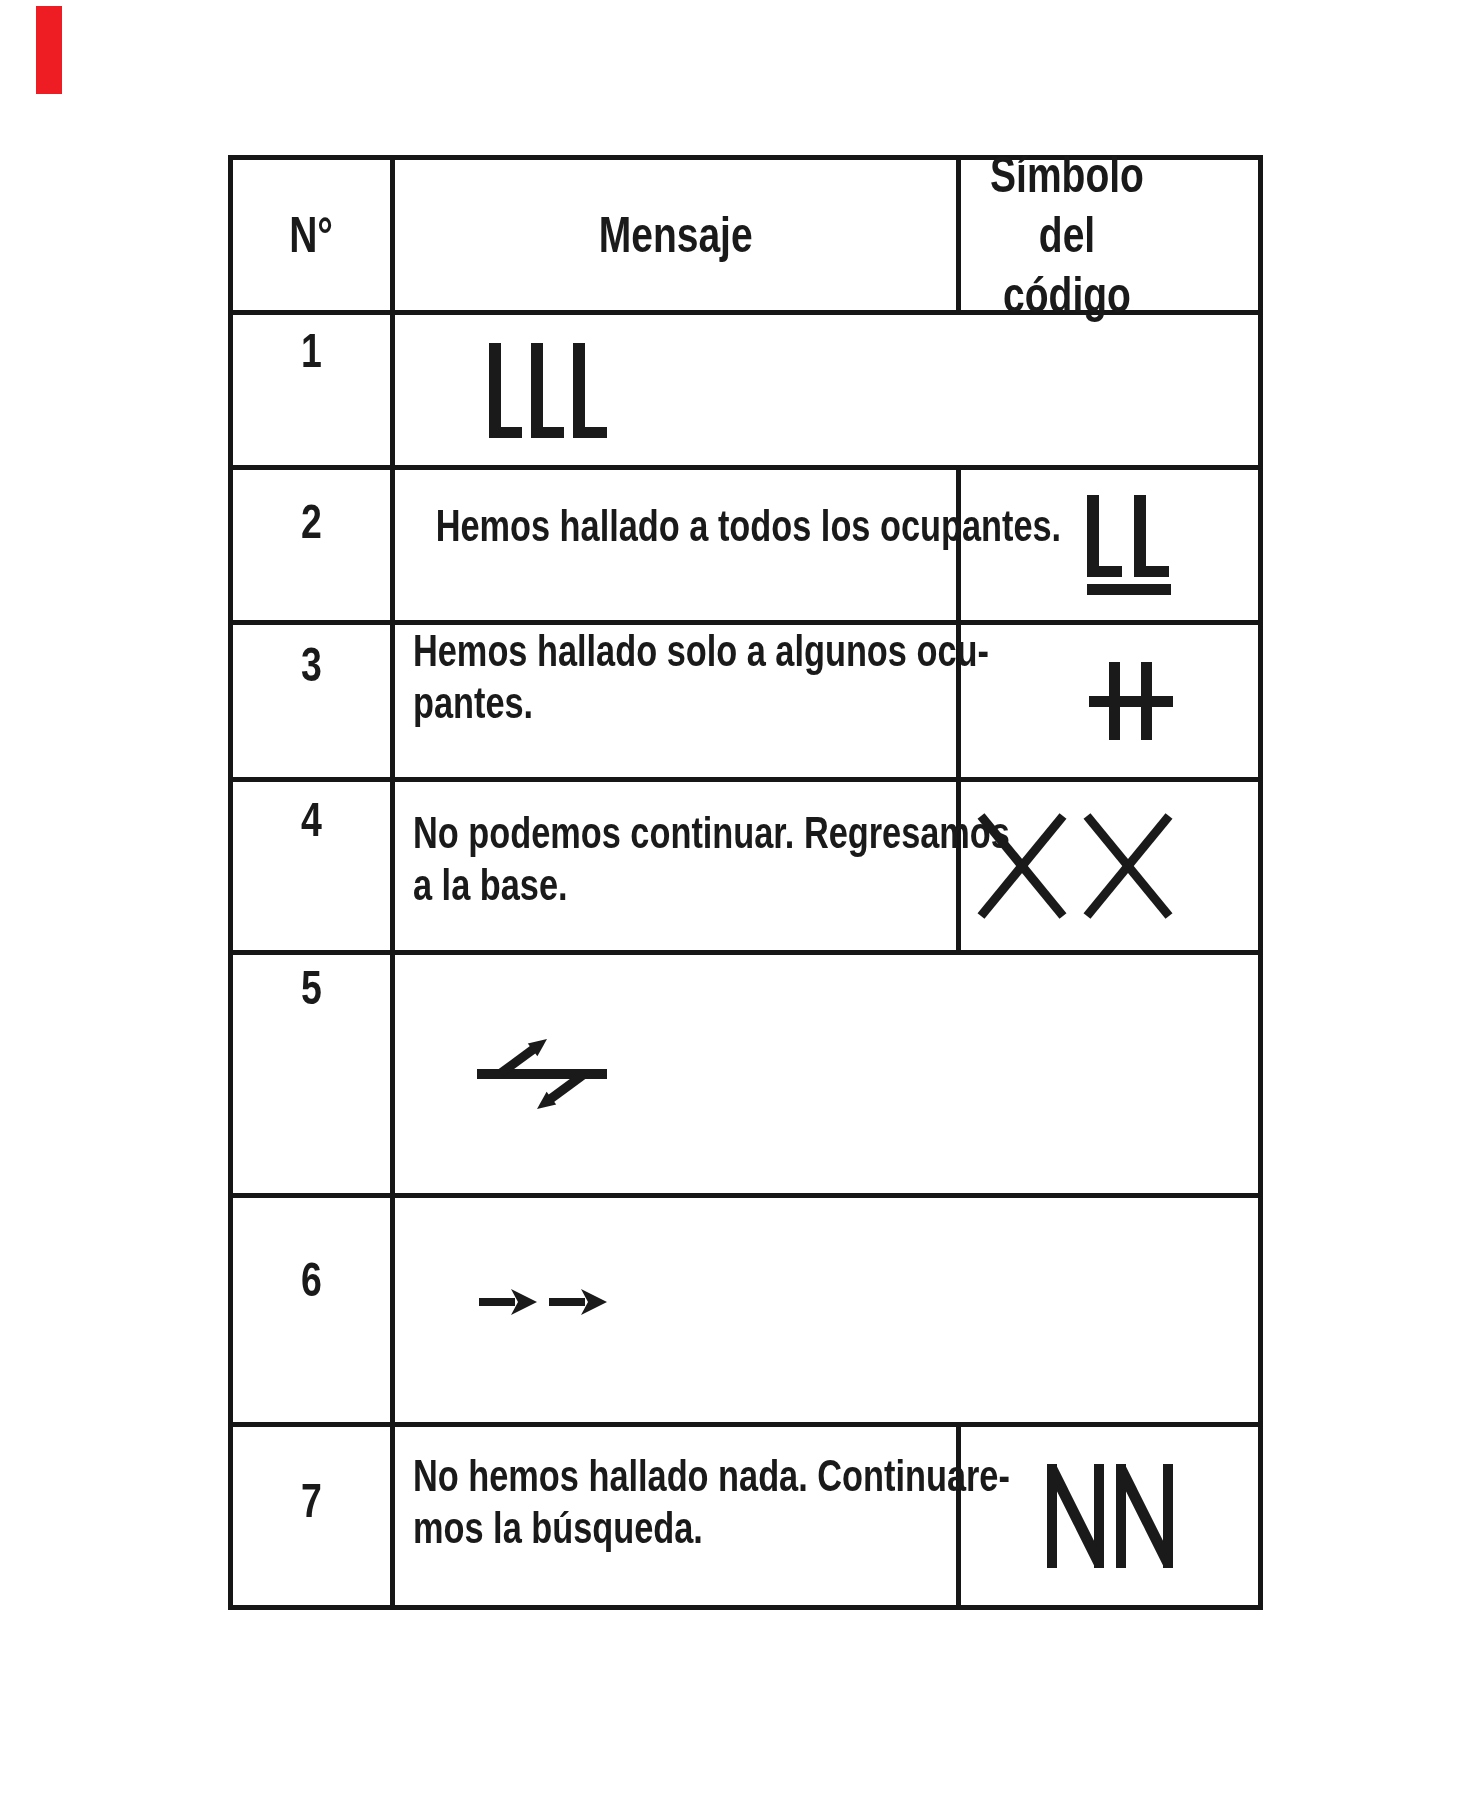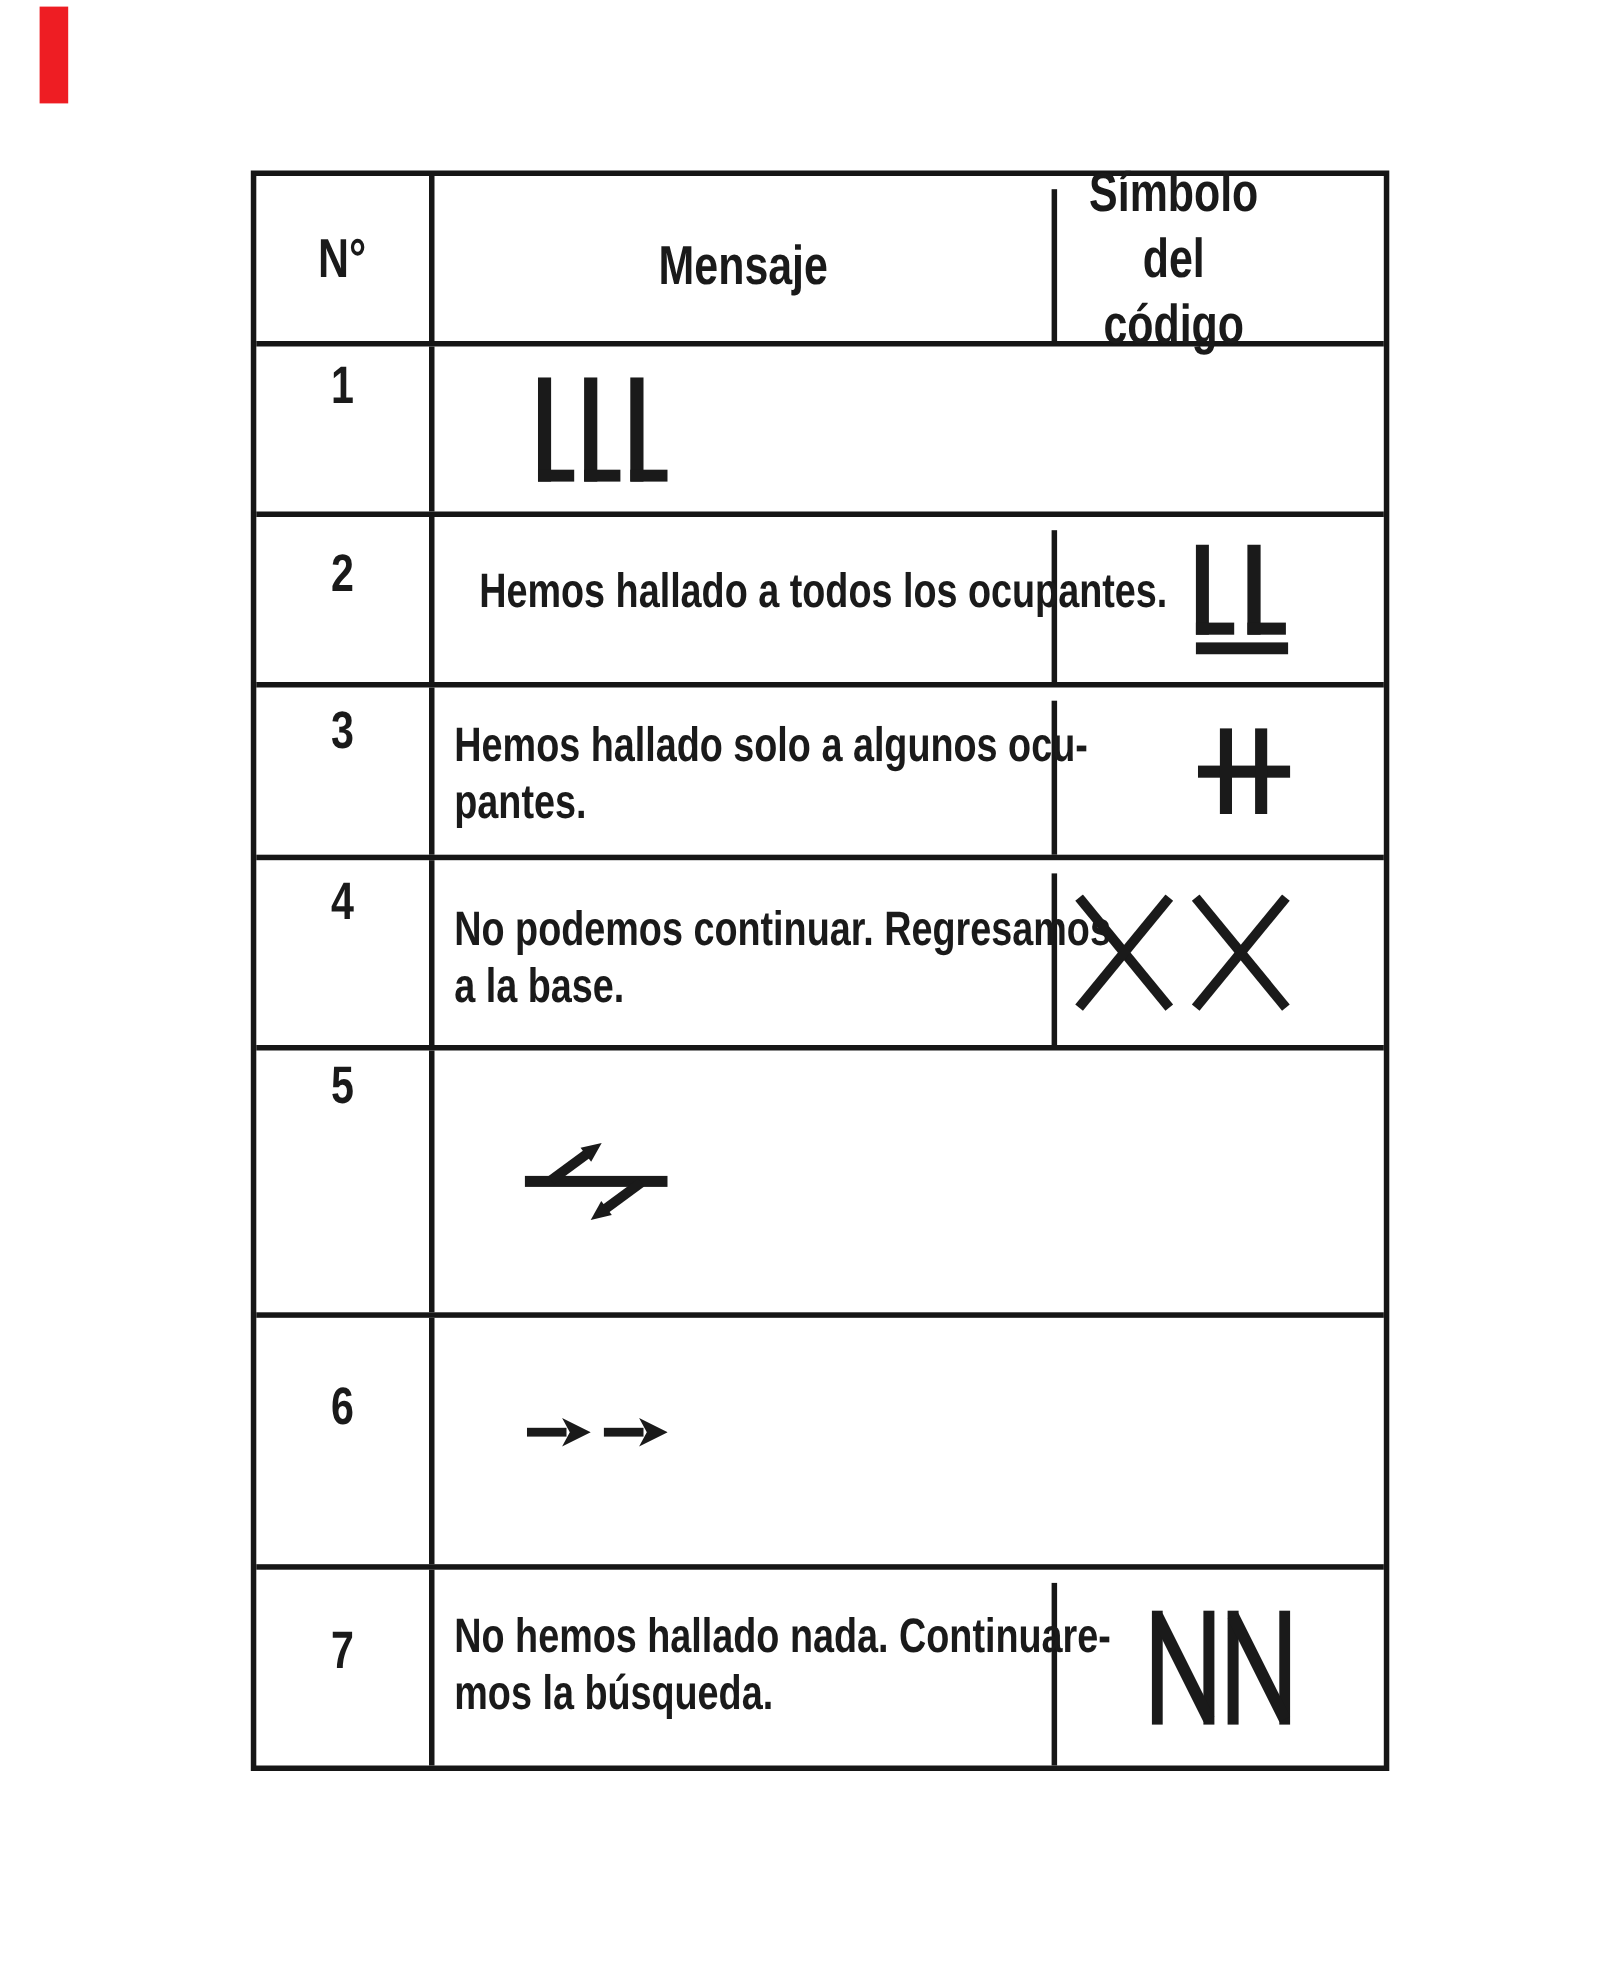--- a/index.html
+++ b/index.html
@@ -6,21 +6,21 @@
   .page{position:relative;width:1476px;height:1803px;background:#ffffff;overflow:hidden;
         font-family:"Liberation Sans",sans-serif;}
   .red-artifact{position:absolute;left:36px;top:6px;width:26px;height:88px;background:#ee1d23;}
   .signal-table{position:absolute;left:228px;top:155px;width:1035px;
         border:5px solid #161616;box-sizing:border-box;background:#ffffff;}
   .row{display:flex;border-bottom:5px solid #161616;box-sizing:border-box;}
   .row:last-child{border-bottom:none;}
   .cell{box-sizing:border-box;border-right:5px solid #161616;overflow:visible;position:relative;}
   .cell:last-child{border-right:none;}
   .cell.num{width:162px;text-align:center;}
-  .cell.msg{width:566px;padding-left:18px;margin-top:12px;}
+  .cell.msg{width:566px;padding-left:18px;}
   .cell.sym{width:212px;display:flex;align-items:center;justify-content:flex-end;}
   .ctext{color:#1a1a1a;font-weight:bold;display:inline-block;
          transform:scaleX(0.78);transform-origin:top left;}
   .cx{transform-origin:top center;}
   .hdr{font-size:50px;line-height:60px;}
   .pre{white-space:pre-line;text-align:center;}
   .numtxt{font-size:48px;line-height:48px;}
   .msg-text{font-size:44px;line-height:52px;white-space:pre-line;width:860px;}
   .hcell{display:flex;align-items:center;justify-content:center;}
   .hcell.msgh{justify-content:center;padding-left:0;}
@@ -85,21 +85,21 @@
             <rect class="ink" x="0" y="89" width="84" height="11"></rect>
           </svg>
         </span>
       </div>
     </div>
 
     <div class="row" style="height:157px;">
       <div class="cell num" style="padding-top:16px;">
         <span class="ctext cx numtxt">3</span>
       </div>
-      <div class="cell msg" style="padding-top:15px;">
+      <div class="cell msg" style="">
         <div class="ctext msg-text">Hemos hallado solo a algunos ocu-
 pantes.</div>
       </div>
       <div class="cell sym">
         <span>
           <svg width="84" height="78" viewBox="0 0 84 78">
             <rect class="ink" x="0" y="34" width="84" height="11"></rect>
             <rect class="ink" x="20" y="0" width="11" height="78"></rect>
             <rect class="ink" x="52" y="0" width="11" height="78"></rect>
           </svg>

